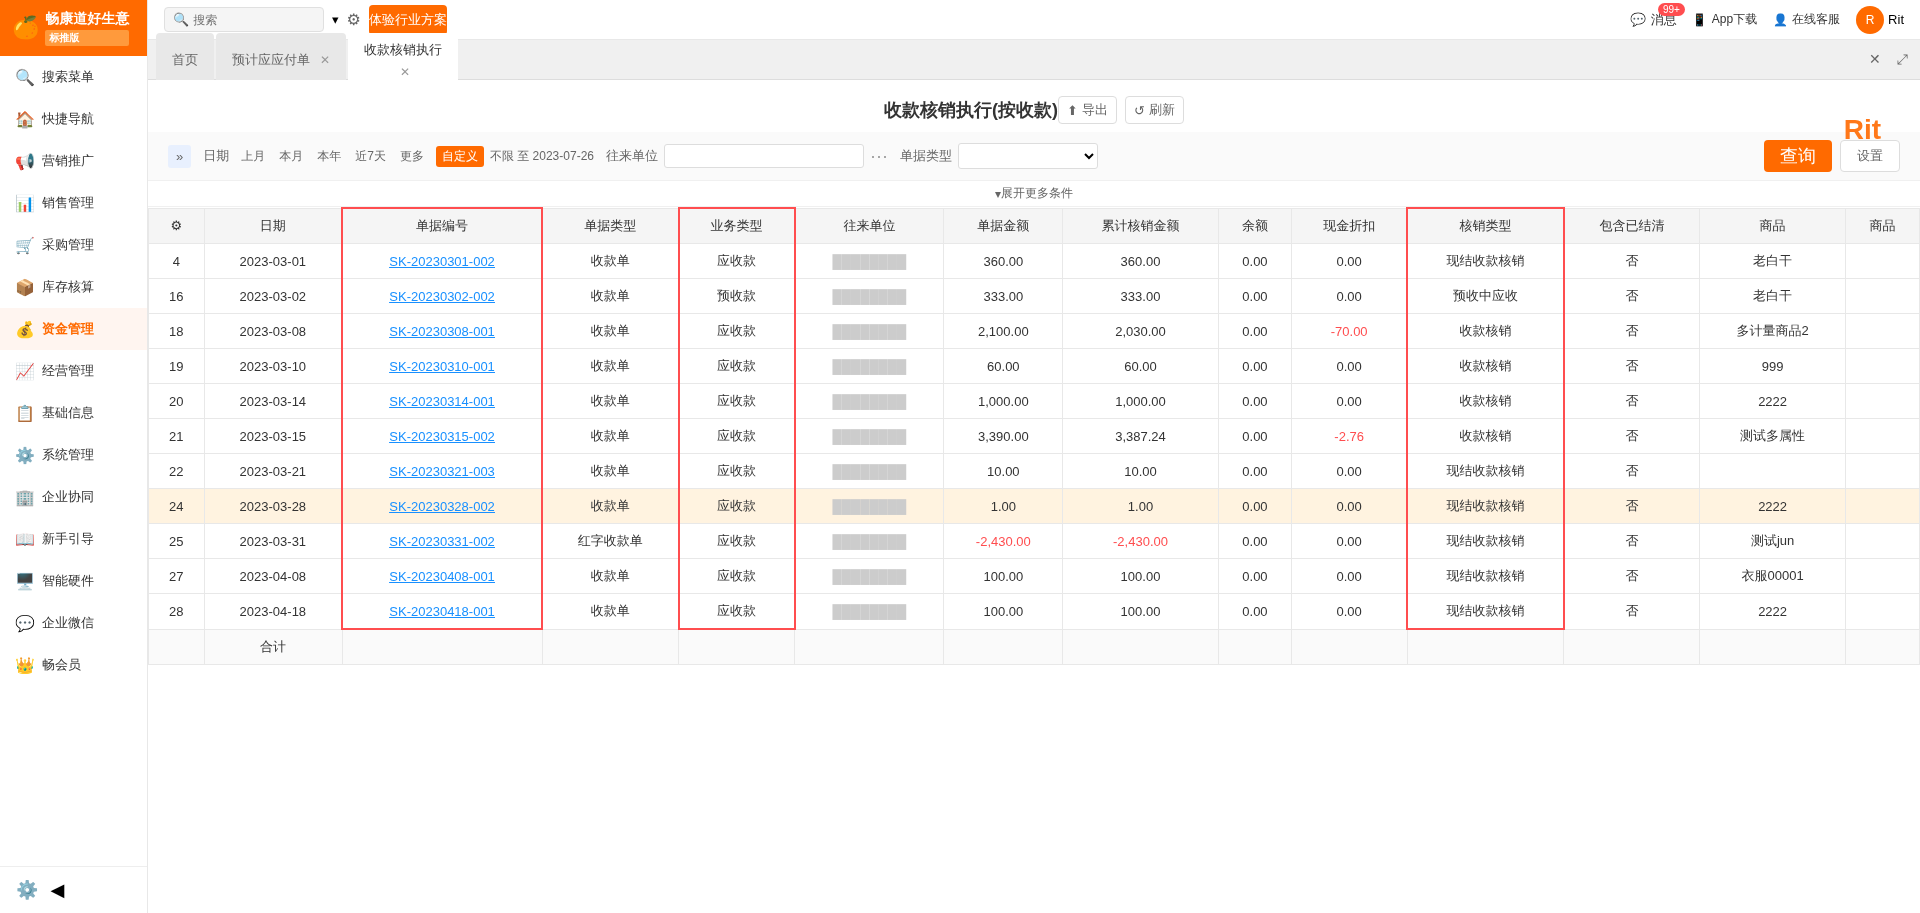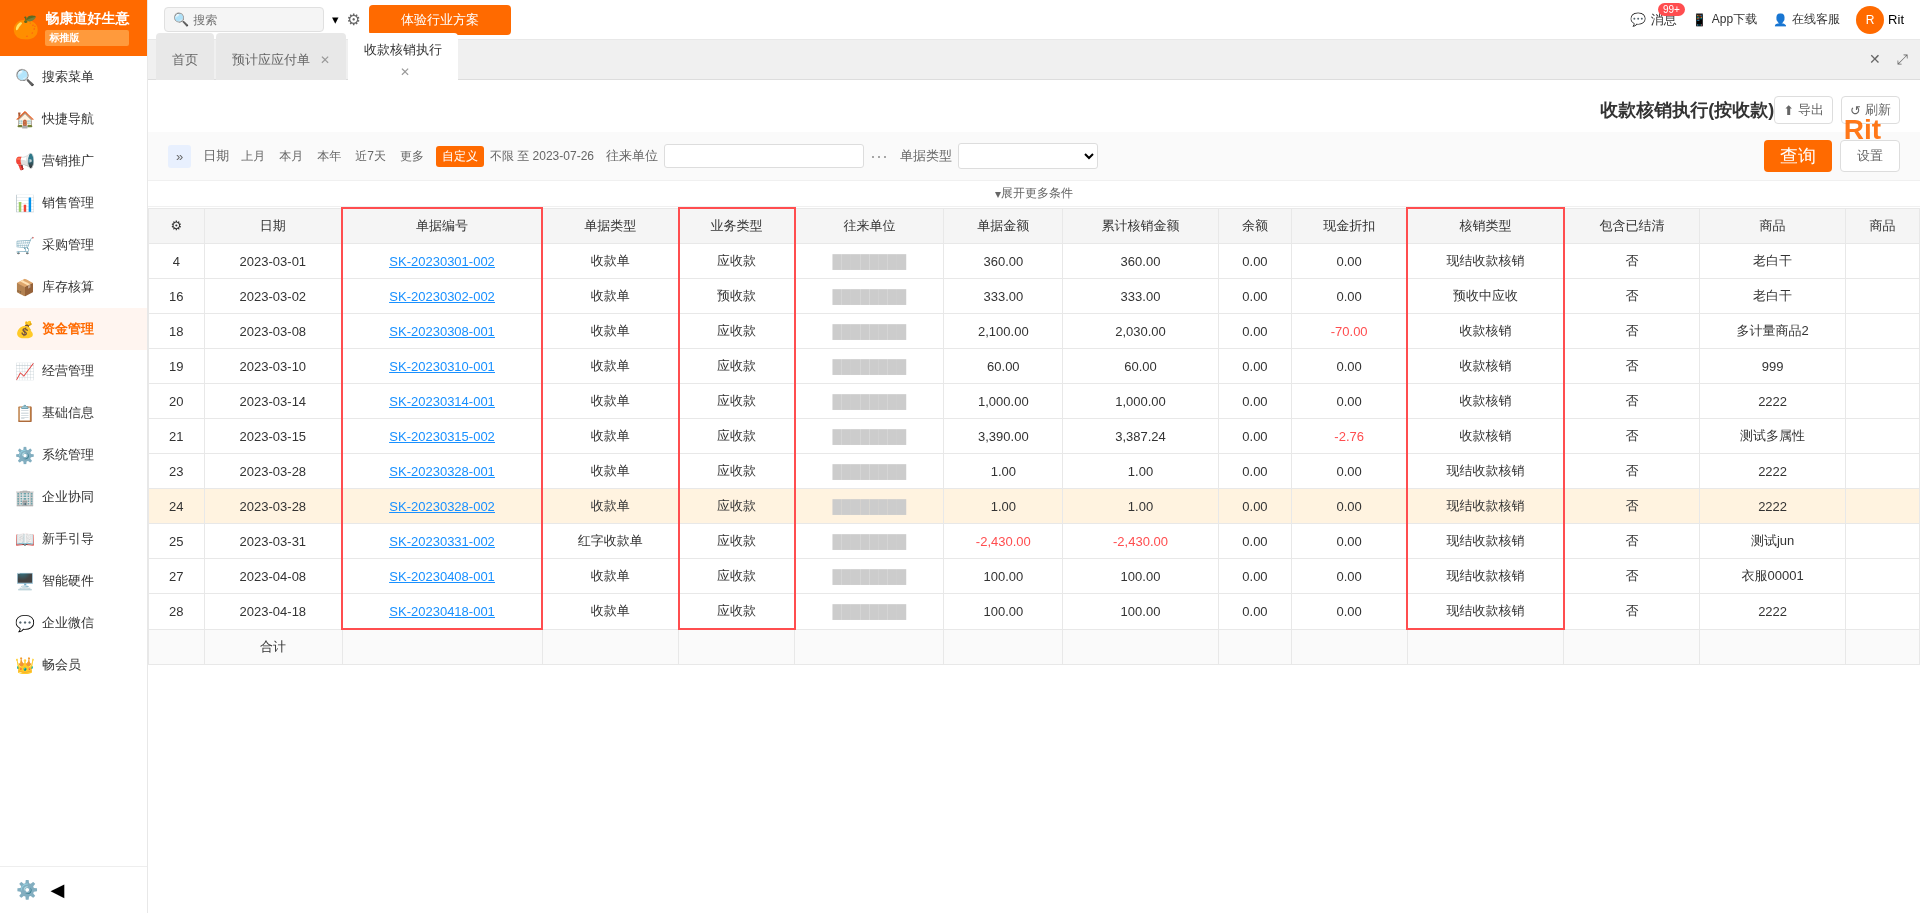--- a/index.html
+++ b/index.html
@@ -18,41 +18,41 @@
     
     .main { flex: 1; display: flex; flex-direction: column; height: 100%; overflow: hidden; }
 
     
     .topbar { height: 40px; background: #fff; border-bottom: 1px solid #e8e8e8; display: flex; align-items: center; padding: 0 16px; gap: 12px; }
     .topbar-left { display: flex; align-items: center; gap: 8px; flex: 1; }
     .topbar-search-area { display: flex; align-items: center; gap: 4px; background: #f5f5f5; border: 1px solid #e0e0e0; border-radius: 4px; padding: 4px 8px; width: 160px; }
     .topbar-search-input { border: none; background: transparent; font-size: 12px; outline: none; width: 100px; color: #999; }
     .topbar-dropdown { display: flex; align-items: center; gap: 4px; cursor: pointer; }
     .topbar-gear { cursor: pointer; color: #666; font-size: 16px; }
-    .topbar-btn-orange { background: #ff6a00; color: #fff; border: none; border-radius: 4px; padding: 6px 32px; cursor: pointer; font-size: 13px; }
+    .topbar-btn-orange { background: #ff6a00; color: #fff; border: none; border-radius: 4px; padding: 6px 0; cursor: pointer; font-size: 13px; }
     .topbar-right { display: flex; align-items: center; gap: 16px; }
     .topbar-msg { position: relative; cursor: pointer; display: flex; align-items: center; gap: 4px; color: #333; }
     .badge { background: #ff4d4f; color: #fff; border-radius: 10px; padding: 1px 5px; font-size: 10px; position: absolute; top: -8px; right: -8px; }
     .topbar-link { color: #333; cursor: pointer; font-size: 12px; display: flex; align-items: center; gap: 4px; }
     .avatar-area { display: flex; align-items: center; gap: 4px; cursor: pointer; }
     .avatar { width: 28px; height: 28px; border-radius: 50%; background: #ff6a00; display: flex; align-items: center; justify-content: center; color: #fff; font-size: 12px; }
 
     
     .tabbar { height: 40px; background: #f0f0f0; display: flex; align-items: center; padding: 0 8px; border-bottom: 1px solid #ddd; }
     .tab { display: flex; align-items: center; gap: 6px; padding: 8px 16px; cursor: pointer; color: #666; font-size: 13px; border-radius: 4px 4px 0 0; background: #e8e8e8; margin-right: 2px; }
     .tab.active { background: #fff; color: #333; font-weight: 500; flex-direction: column; }
     .tab-close { cursor: pointer; color: #999; font-size: 12px; margin-left: 4px; }
     .tabbar-controls { margin-left: auto; display: flex; gap: 8px; }
     .tabbar-ctrl-btn { cursor: pointer; color: #666; padding: 4px; font-size: 14px; }
 
     
     .page-content { flex: 1; overflow: hidden; display: flex; flex-direction: column; background: #fff; margin: 0; }
 
     
-    .page-header { padding: 16px 20px 8px; display: flex; align-items: center; justify-content: flex-end; }
+    .page-header { padding: 16px 20px 8px; display: flex; align-items: center; justify-content: center; }
     .page-title { font-size: 18px; font-weight: 600; color: #333; }
     .page-actions { display: flex; gap: 8px; }
     .action-btn { display: flex; align-items: center; gap: 4px; color: #666; cursor: pointer; font-size: 13px; padding: 4px 8px; border: 1px solid #ddd; border-radius: 4px; background: #fff; }
 
     
     .filter-bar { padding: 8px 20px; border-bottom: 1px solid #f0f0f0; background: #fafafa; }
     .filter-row { display: flex; align-items: center; gap: 12px; flex-wrap: wrap; }
     .filter-expand-btn { background: #e8f0fe; border: none; cursor: pointer; padding: 4px 8px; border-radius: 3px; color: #666; font-size: 13px; }
     .filter-group { display: flex; align-items: center; gap: 6px; }
     .filter-label { color: #666; font-size: 13px; white-space: nowrap; }
@@ -385,33 +385,33 @@
               <td>3,390.00</td>
               <td>3,387.24</td>
               <td>0.00</td>
               <td class="red-text">-2.76</td>
               <td style="border-left: 2px solid rgb(255, 77, 79); border-right: 2px solid rgb(255, 77, 79);">收款核销</td>
               <td>否</td>
               <td>测试多属性</td>
               <td></td>
             </tr>
             <tr>
-              <td>23</td>
-              <td>2023-03-28</td>
-              <td class="link-cell" style="border-left: 2px solid rgb(255, 77, 79); border-right: 2px solid rgb(255, 77, 79);"><a class="link-cell" style="color:#1890ff; cursor:pointer; text-decoration:underline;">SK-20230328-001</a></td>
-              <td>收款单</td>
-              <td style="border-left: 2px solid rgb(255, 77, 79); border-right: 2px solid rgb(255, 77, 79);">应收款</td>
-              <td style="color: rgb(204, 204, 204);">████████</td>
-              <td>1.00</td>
-              <td>1.00</td>
+              <td>22</td>
+              <td>2023-03-21</td>
+              <td class="link-cell" style="border-left: 2px solid rgb(255, 77, 79); border-right: 2px solid rgb(255, 77, 79);"><a class="link-cell" style="color:#1890ff; cursor:pointer; text-decoration:underline;">SK-20230321-003</a></td>
+              <td>收款单</td>
+              <td style="border-left: 2px solid rgb(255, 77, 79); border-right: 2px solid rgb(255, 77, 79);">应收款</td>
+              <td style="color: rgb(204, 204, 204);">████████</td>
+              <td>10.00</td>
+              <td>10.00</td>
               <td>0.00</td>
               <td>0.00</td>
               <td style="border-left: 2px solid rgb(255, 77, 79); border-right: 2px solid rgb(255, 77, 79);">现结收款核销</td>
               <td>否</td>
-              <td>2222</td>
+              <td></td>
               <td></td>
             </tr>
             <tr class="highlighted">
               <td>24</td>
               <td>2023-03-28</td>
               <td class="link-cell" style="border-left: 2px solid rgb(255, 77, 79); border-right: 2px solid rgb(255, 77, 79);"><a class="link-cell" style="color:#1890ff; cursor:pointer; text-decoration:underline;">SK-20230328-002</a></td>
               <td>收款单</td>
               <td style="border-left: 2px solid rgb(255, 77, 79); border-right: 2px solid rgb(255, 77, 79);">应收款</td>
               <td style="color: rgb(204, 204, 204);">████████</td>
               <td>1.00</td>

